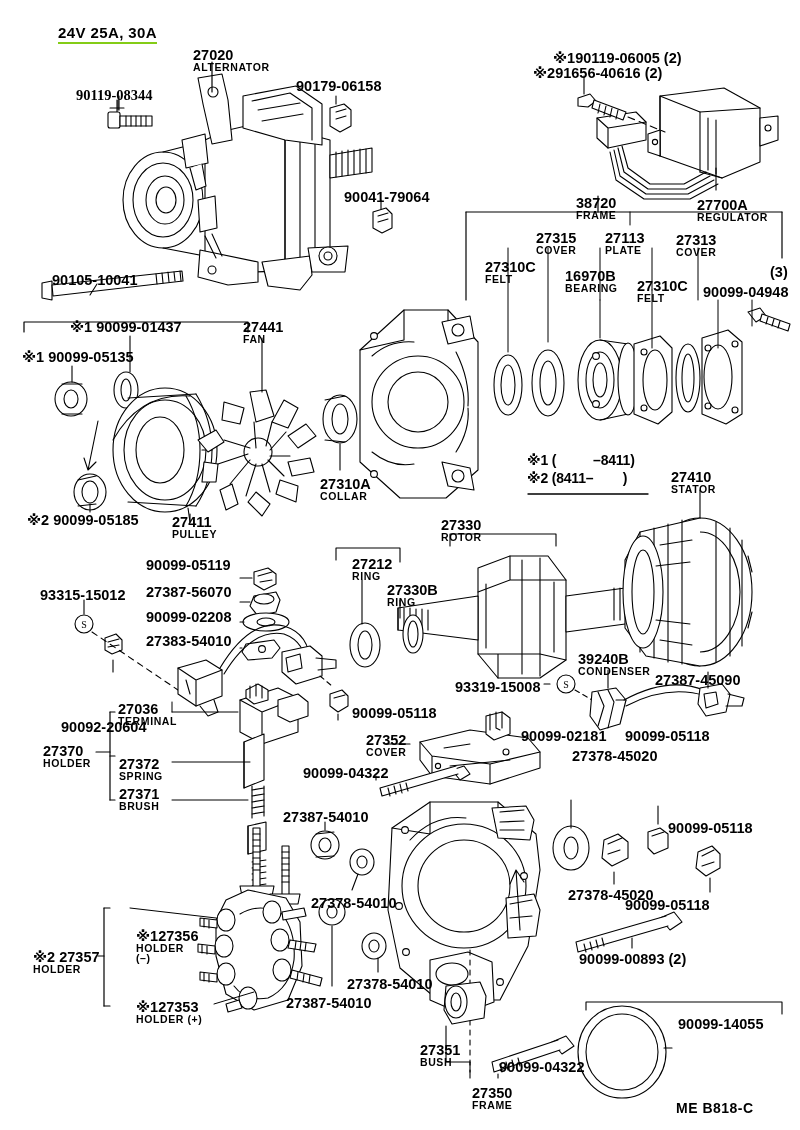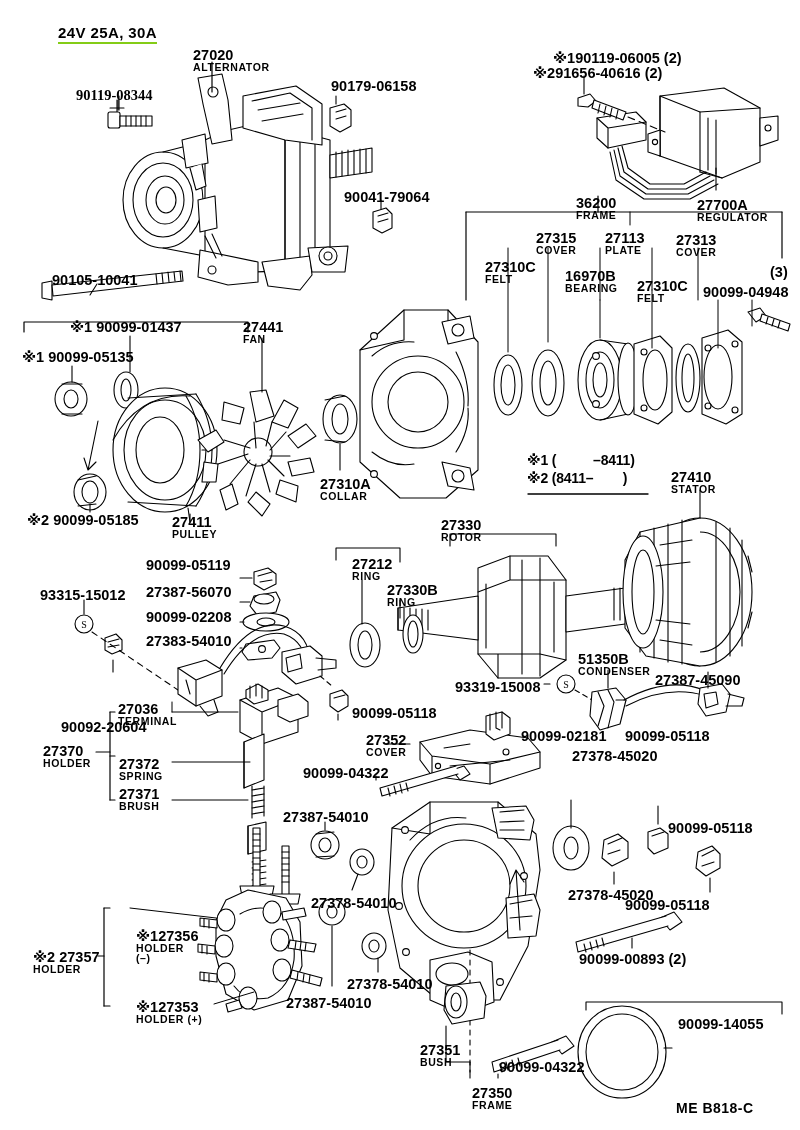--- a/index.html
+++ b/index.html
@@ -552,41 +552,41 @@
   <div class="note" style="left:527px;top:470px;">※2 (8411–        )</div>
 
   <div id="labels">
       <div class="lbl" style="left: 193px; top: 48px;">
         <span class="pn">27020</span>
         <span class="nm">ALTERNATOR</span>
       </div>
       <div class="lbl" style="left: 76px; top: 88px; font-family: Liberation Serif, serif;">
         <span class="pn">90119-08344</span>
       </div>
-      <div class="lbl" style="left: 296px; top: 79px; margin-left: 35px;">
+      <div class="lbl" style="left: 296px; top: 79px;">
         <span class="pn">90179-06158</span>
       </div>
       <div class="lbl" style="left: 344px; top: 190px;">
         <span class="pn">90041-79064</span>
       </div>
       <div class="lbl" style="left: 52px; top: 273px;">
         <span class="pn">90105-10041</span>
       </div>
       <div class="lbl" style="left: 533px; top: 51px; margin-left: 20px;">
         <span class="pn">※190119-06005 (2)</span>
       </div>
       <div class="lbl" style="left: 533px; top: 66px;">
         <span class="pn">※291656-40616 (2)</span>
       </div>
       <div class="lbl" style="left: 697px; top: 198px;">
         <span class="pn">27700A</span>
         <span class="nm">REGULATOR</span>
       </div>
       <div class="lbl" style="left: 576px; top: 196px;">
-        <span class="pn">36200</span>
+        <span class="pn">38720</span>
         <span class="nm">FRAME</span>
       </div>
       <div class="lbl" style="left: 536px; top: 231px;">
         <span class="pn">27315</span>
         <span class="nm">COVER</span>
       </div>
       <div class="lbl" style="left: 605px; top: 231px;">
         <span class="pn">27113</span>
         <span class="nm">PLATE</span>
       </div>
@@ -677,21 +677,21 @@
       </div>
       <div class="lbl" style="left: 119px; top: 757px;">
         <span class="pn">27372</span>
         <span class="nm">SPRING</span>
       </div>
       <div class="lbl" style="left: 119px; top: 787px;">
         <span class="pn">27371</span>
         <span class="nm">BRUSH</span>
       </div>
       <div class="lbl" style="left: 578px; top: 652px;">
-        <span class="pn">51350B</span>
+        <span class="pn">39240B</span>
         <span class="nm">CONDENSER</span>
       </div>
       <div class="lbl" style="left: 455px; top: 680px;">
         <span class="pn">93319-15008</span>
       </div>
       <div class="lbl" style="left: 655px; top: 673px;">
         <span class="pn">27387-45090</span>
       </div>
       <div class="lbl" style="left: 352px; top: 706px;">
         <span class="pn">90099-05118</span>

